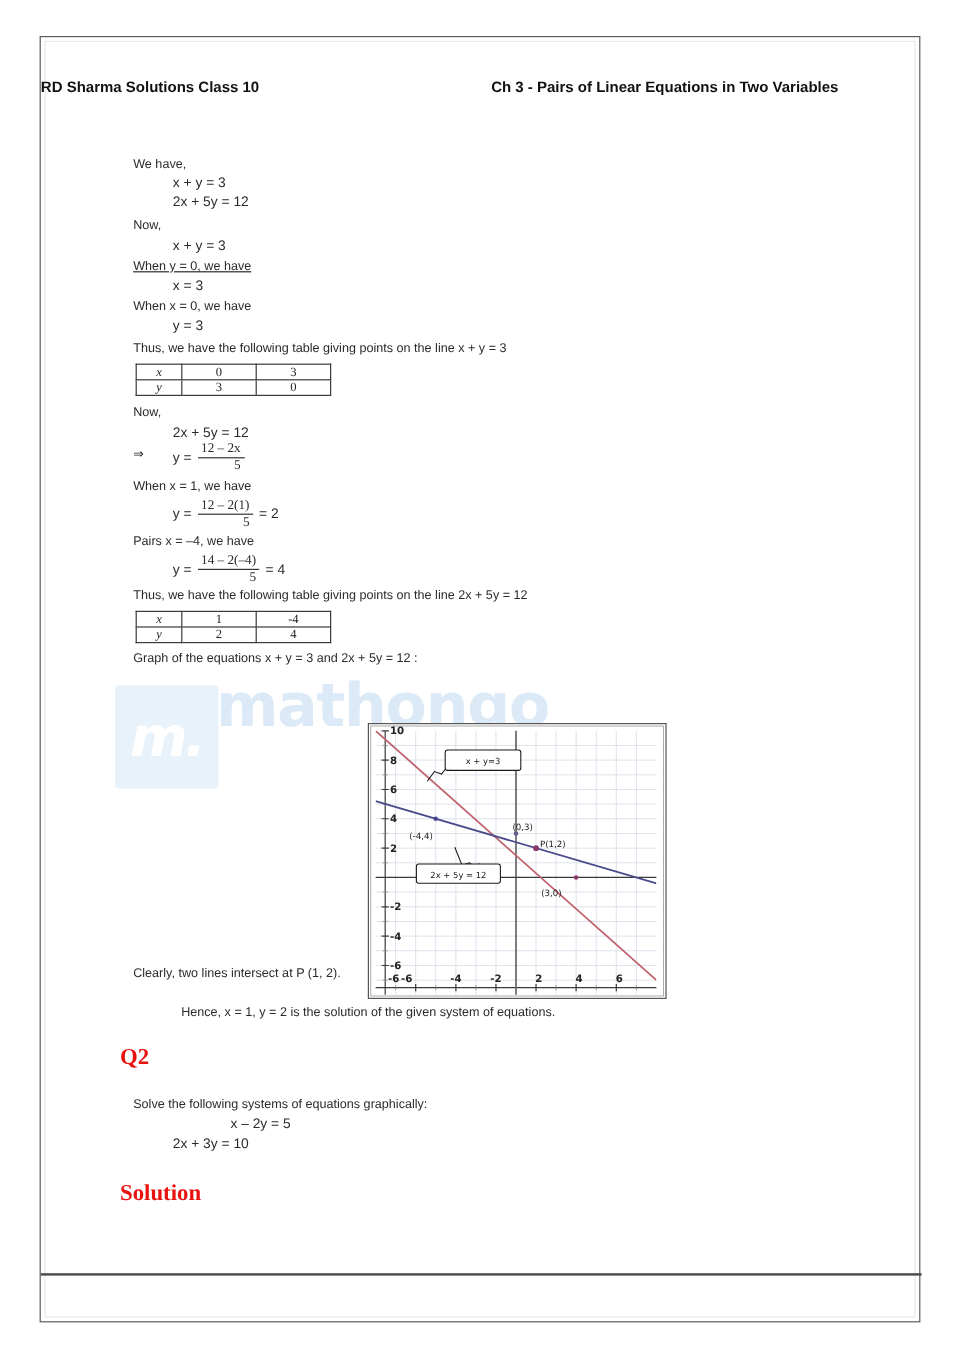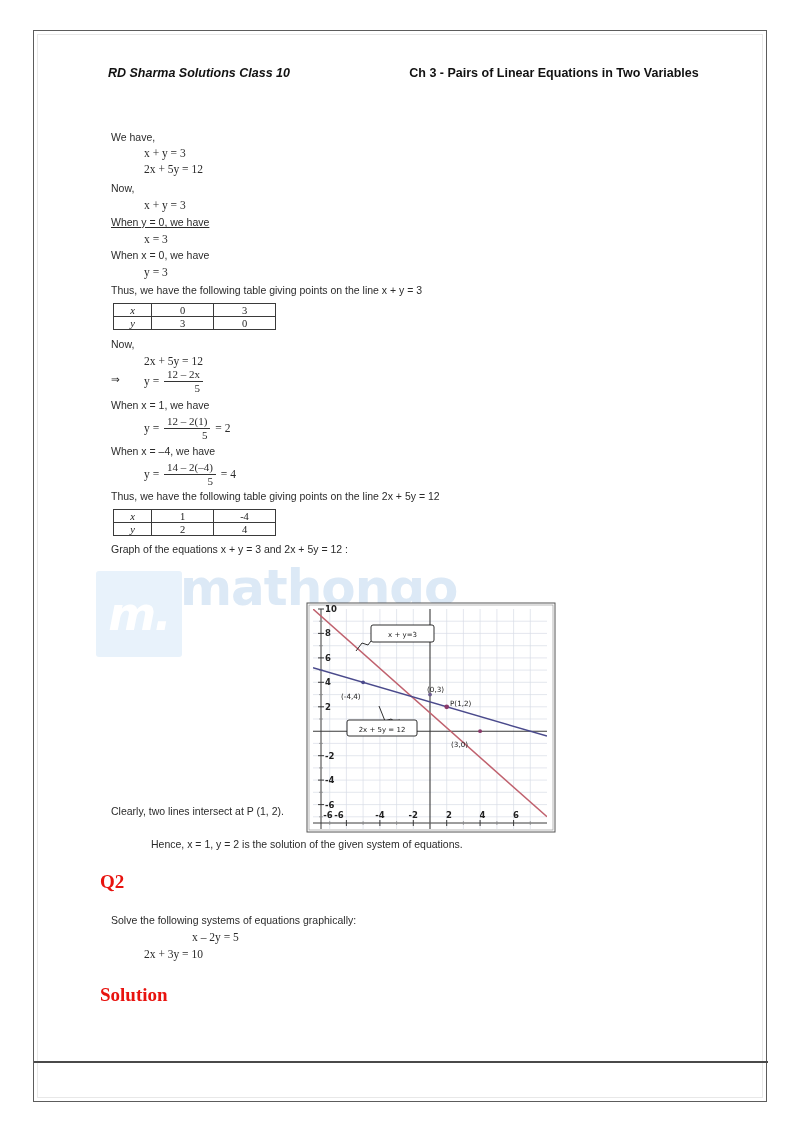--- a/index.html
+++ b/index.html
@@ -72,26 +72,25 @@
   
   .doc-header {
     position: absolute;
     left: 0; top: 34px;
     width: 734px;
     display: flex;
     z-index: 3;
   }
   .hdr-left {
     width: 330px;
-    text-align: center;
+    text-align: left;
     font-size: 12.5px;
     font-weight: bold;
     color: #111;
     padding-top: 1px;
-    font-style: italic;
   }
   .hdr-right {
     width: 380px;
     text-align: center;
     font-size: 12.5px;
     font-weight: bold;
     color: #111;
     line-height: 1.35;
   }
 
@@ -101,21 +100,21 @@
     left: 0; top: 0; width: 734px; height: 1072px;
     z-index: 2;
   }
   .blk {
     position: absolute;
     font-size: 10.5px;
     color: #2b2b2b;
     white-space: nowrap;
     line-height: 1.05;
   }
-  .eq { font-family: Liberation Serif, serif; font-size: 11.5px; }
+  .eq { font-family: Liberation Sans, sans-serif; font-size: 11.5px; }
 
   
   .frac {
     display: inline-block;
     vertical-align: middle;
     text-align: right;
     font-family: "Liberation Serif", serif;
     font-size: 11px;
     line-height: 1.15;
     margin: 0 2px;
@@ -238,21 +237,21 @@
     <div class="blk" style="left:77px; top:369px;">When  x = 1, we have</div>
     <div class="blk" style="left:110px; top:385px;">
       <span class="eq">y =</span>
       <span class="frac">
         <span class="num">12 – 2(1)</span>
         <span class="den">5</span>
       </span>
       <span class="eq">= 2</span>
     </div>
 
-    <div class="blk" style="left:77px; top:415px;">When  x = –4, we have</div>
+    <div class="blk" style="left:77px; top:415px;">Pairs  x = –4, we have</div>
     <div class="blk" style="left:110px; top:431px;">
       <span class="eq">y =</span>
       <span class="frac">
         <span class="num">14 – 2(–4)</span>
         <span class="den">5</span>
       </span>
       <span class="eq">= 4</span>
     </div>
 
     <div class="blk" style="left:77px; top:460px;">Thus, we have the following table giving points on the line 2x + 5y = 12</div>

